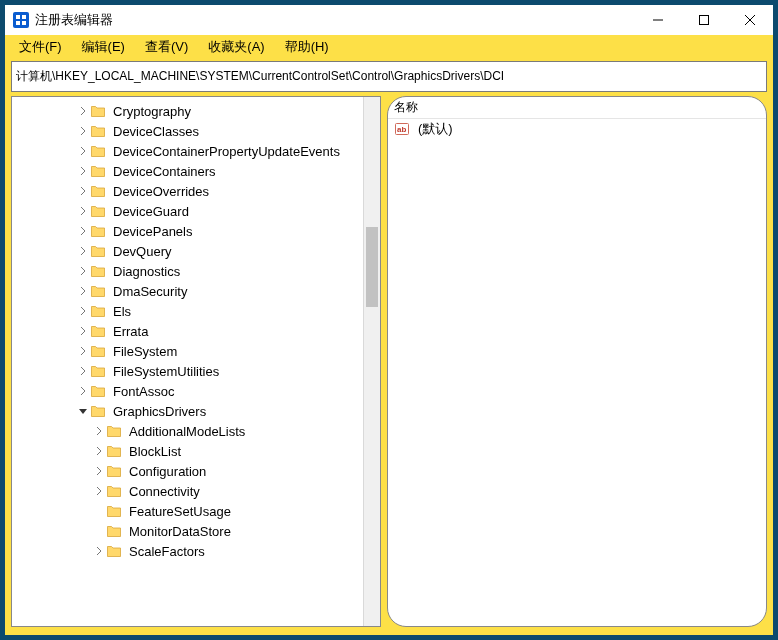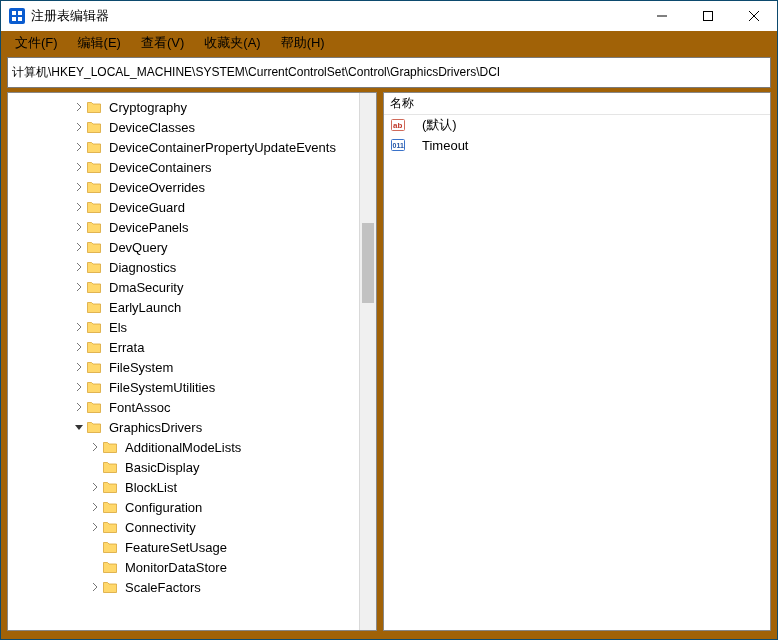--- a/index.html
+++ b/index.html
@@ -1,45 +1,45 @@
 <!DOCTYPE html>
 <html><head>
 <meta charset="utf-8">
 <style>
 * { box-sizing: border-box; margin: 0; padding: 0; user-select: none; }
 html, body { width: 778px; height: 640px; font-family: "Microsoft YaHei", "Segoe UI", Tahoma, sans-serif; font-size: 12px; background: #fff; overflow: hidden; }
-.window { width: 778px; height: 640px; border: 1px solid #0c4a6e; background: #a16207; display: flex; flex-direction: column; }
+.window { width: 778px; height: 640px; border: 5px solid #0c4a6e; background: #fde047; display: flex; flex-direction: column; }
 .titlebar { height: 30px; display: flex; align-items: center; padding-left: 8px; background: #fff; }
 .titlebar .app-icon { width: 16px; height: 16px; margin-right: 6px; display: flex; align-items: center; justify-content: center; background: #0a5cd0; border-radius: 2px; }
 .titlebar .app-icon svg { width: 12px; height: 12px; }
 .titlebar .title { flex: 0 0 auto; color: #000; font-size: 13px; }
 .titlebar .spacer { flex: 1; }
 .win-btn { width: 46px; height: 30px; display: flex; align-items: center; justify-content: center; }
 .menubar { height: 24px; display: flex; align-items: center; gap: 8px; padding: 0 8px; font-size: 13px; }
 .menubar .menu-item { padding: 2px 6px; }
 .addrbar { height: 31px; border: 1px solid #7a7a7a; margin: 2px 6px 0 6px; background: #fff; display: flex; align-items: center; padding: 0 4px; font-size: 12px; }
 .client { flex: 1; display: flex; margin: 4px 6px 8px 6px; min-height: 0; }
 .pane { border: 1px solid #888; background: #fff; overflow: hidden; position: relative; }
 .tree-pane { width: 370px; display: flex; }
 .gap { width: 6px; }
-.values-pane { flex: 1; }
+.values-pane { flex: 1; border-radius: 19px; }
 .tree-scroll { flex: 1; overflow-y: hidden; overflow-x: hidden; padding: 4px 0; }
 .tree-row { display: flex; align-items: center; height: 20px; white-space: nowrap; }
 .tree-row .indent { flex: 0 0 auto; }
 .tree-row .twisty { width: 14px; height: 14px; display: flex; align-items: center; justify-content: center; color: #666; font-size: 10px; }
 .tree-row .twisty.empty { visibility: hidden; }
 .tree-row .icon-folder { width: 16px; height: 16px; margin-right: 4px; flex-shrink: 0; }
 .tree-row .label { padding: 1px 3px; font-size: 13px; color: #000; }
 .tree-row.selected .label { background: #cde8ff; outline: 1px dotted #555; }
 .vscroll { width: 17px; background: #f0f0f0; border-left: 1px solid #d9d9d9; position: relative; }
 .vscroll .thumb { position: absolute; left: 2px; right: 2px; background: #c2c2c2; border-radius: 0; }
 .values-inner { padding: 0; }
 .vals-header { height: 22px; display: flex; align-items: center; border-bottom: 1px solid #e5e5e5; }
 .vals-header .col { padding: 2px 6px; font-size: 12px; color: #000; }
-.val-row { height: 20px; display: flex; align-items: center; padding-left: 6px; gap: 16px; }
+.val-row { height: 20px; display: flex; align-items: center; padding-left: 6px; gap: 8px; }
 .val-row .vicon { width: 16px; height: 16px; flex-shrink: 0; display: flex; align-items: center; justify-content: center; }
 .val-row .vlabel { font-size: 13px; }
 .folder-svg { fill: #ffd86b; stroke: #d9a637; stroke-width: 0.8; }
 .val-sz-icon rect { fill: #fff; stroke: #d06a5a; }
 .val-sz-icon text { fill: #c0392b; font-size: 8px; font-weight: bold; }
 .val-dw-icon rect { fill: #fff; stroke: #3a72c9; }
 .val-dw-icon text { fill: #2455a4; font-size: 7px; font-weight: bold; }
 </style>
 </head>
 <body>
@@ -204,28 +204,20 @@
                 <path d="M2 0 L6 4 L2 8" fill="none" stroke="#777"></path>
               </svg>
             </span>
             <svg class="icon-folder" viewBox="0 0 16 16">
               <path class="folder-svg" d="M1.5 3.5 h4 l1.5 1.5 h7.5 v8.5 h-13 z"></path>
             </svg>
             <span class="label">DmaSecurity</span>
           </div>
           <div class="tree-row">
             <span class="indent" style="width: 64px;"></span>
-            <span class="twisty empty"></span>
-            <svg class="icon-folder" viewBox="0 0 16 16">
-              <path class="folder-svg" d="M1.5 3.5 h4 l1.5 1.5 h7.5 v8.5 h-13 z"></path>
-            </svg>
-            <span class="label">EarlyLaunch</span>
-          </div>
-          <div class="tree-row">
-            <span class="indent" style="width: 64px;"></span>
             <span class="twisty">
               <svg width="8" height="8" viewBox="0 0 8 8">
                 <path d="M2 0 L6 4 L2 8" fill="none" stroke="#777"></path>
               </svg>
             </span>
             <svg class="icon-folder" viewBox="0 0 16 16">
               <path class="folder-svg" d="M1.5 3.5 h4 l1.5 1.5 h7.5 v8.5 h-13 z"></path>
             </svg>
             <span class="label">Els</span>
           </div>
@@ -293,28 +285,20 @@
             <span class="indent" style="width: 80px;"></span>
             <span class="twisty">
               <svg width="8" height="8" viewBox="0 0 8 8">
                 <path d="M2 0 L6 4 L2 8" fill="none" stroke="#777"></path>
               </svg>
             </span>
             <svg class="icon-folder" viewBox="0 0 16 16">
               <path class="folder-svg" d="M1.5 3.5 h4 l1.5 1.5 h7.5 v8.5 h-13 z"></path>
             </svg>
             <span class="label">AdditionalModeLists</span>
-          </div>
-          <div class="tree-row">
-            <span class="indent" style="width: 80px;"></span>
-            <span class="twisty empty"></span>
-            <svg class="icon-folder" viewBox="0 0 16 16">
-              <path class="folder-svg" d="M1.5 3.5 h4 l1.5 1.5 h7.5 v8.5 h-13 z"></path>
-            </svg>
-            <span class="label">BasicDisplay</span>
           </div>
           <div class="tree-row">
             <span class="indent" style="width: 80px;"></span>
             <span class="twisty">
               <svg width="8" height="8" viewBox="0 0 8 8">
                 <path d="M2 0 L6 4 L2 8" fill="none" stroke="#777"></path>
               </svg>
             </span>
             <svg class="icon-folder" viewBox="0 0 16 16">
               <path class="folder-svg" d="M1.5 3.5 h4 l1.5 1.5 h7.5 v8.5 h-13 z"></path>
@@ -387,27 +371,18 @@
         <div id="vals">
             <div class="val-row">
               <span class="vicon">
                 <svg class="val-sz-icon" width="16" height="16" viewBox="0 0 16 16">
                   <rect x="1.5" y="2.5" width="13" height="11" rx="1"></rect>
                   <text x="3" y="11">ab</text>
                 </svg>
               </span>
               <span class="vlabel">(默认)</span>
             </div>
-            <div class="val-row">
-              <span class="vicon">
-                <svg class="val-dw-icon" width="16" height="16" viewBox="0 0 16 16">
-                  <rect x="1.5" y="2.5" width="13" height="11" rx="1"></rect>
-                  <text x="2.5" y="11">011</text>
-                </svg>
-              </span>
-              <span class="vlabel">Timeout</span>
-            </div>
           </div>
       </div>
     </div>
   </div>
 
 </div>
 
 </body></html>

